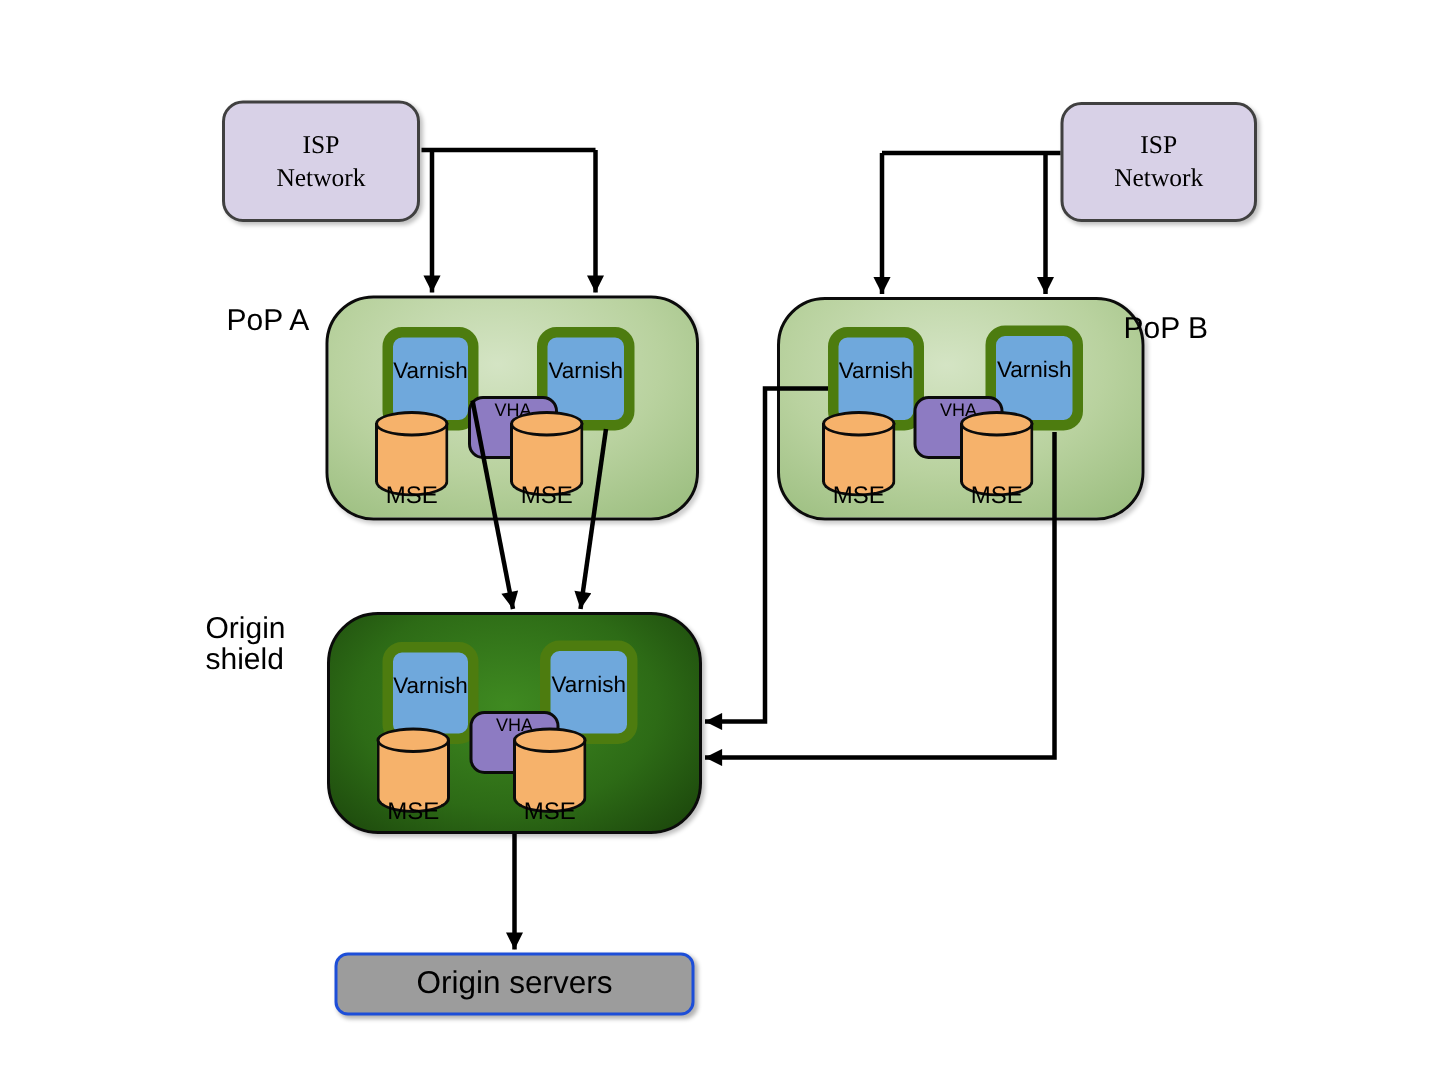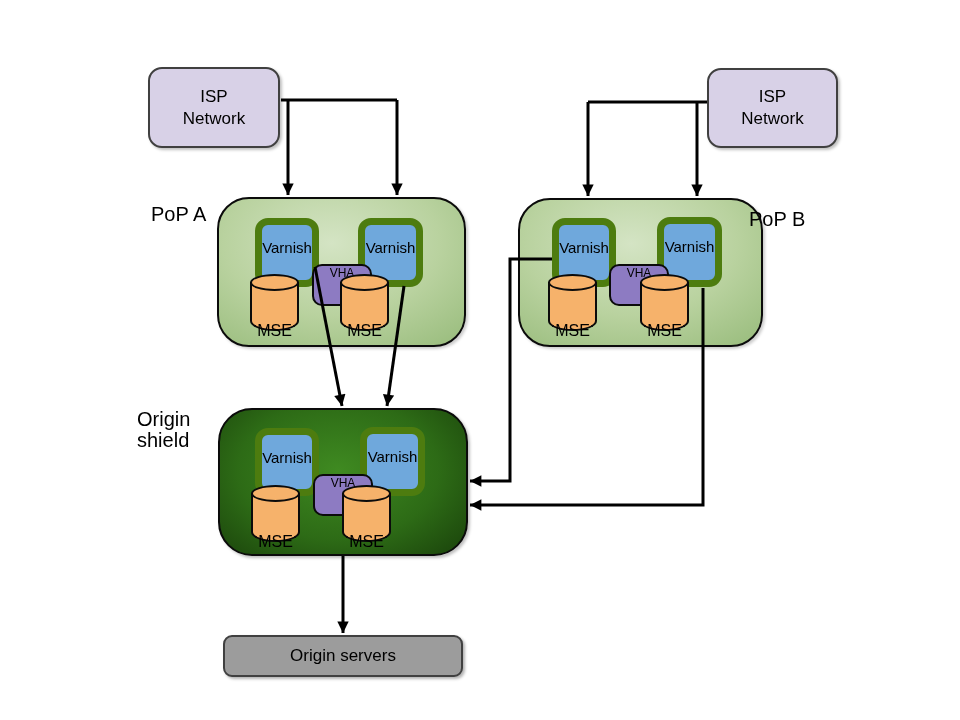--- a/index.html
+++ b/index.html
@@ -17,20 +17,21 @@
   .isp-node {
     background: var(--isp-fill, #d8d1e7);
     border: 2px solid #404040;
     border-radius: 14px;
     box-shadow: 2px 2px 3px rgba(0,0,0,0.25);
     display: flex; flex-direction: column;
     align-items: center; justify-content: center;
     font-size: 17px; line-height: 22px;
     box-sizing: border-box;
     z-index: 2;
+    font-family: Liberation Serif, serif;
   }
   .pop-group {
     background: radial-gradient(ellipse 80% 90% at 46% 30%,
       var(--pop-center, #d4e4c4) 0%, #b9d29f 55%, var(--pop-edge, #9abd7e) 100%);
     border: 2px solid #0b0b0b;
     border-radius: 32px;
     box-shadow: 2px 2px 3px rgba(0,0,0,0.2);
     box-sizing: border-box;
     z-index: 1;
   }
@@ -38,25 +39,25 @@
     background: radial-gradient(ellipse 68% 80% at 48% 42%,
       var(--shield-center, #3f8a21) 0%, #2d6b16 60%, var(--shield-edge, #1c470c) 100%);
     border: 2px solid #0b0b0b;
     border-radius: 34px;
     box-shadow: 2px 2px 3px rgba(0,0,0,0.25);
     box-sizing: border-box;
     z-index: 1;
   }
   .servers-node {
     background: var(--servers-fill, #9c9c9c);
-    border: 2px solid #404040;
+    border: 2px solid #1d4ed8;
     border-radius: 9px;
     box-shadow: 2px 2px 3px rgba(0,0,0,0.3);
     display: flex; align-items: center; justify-content: center;
-    font-size: 17px;
+    font-size: 21px;
     box-sizing: border-box;
     z-index: 2;
   }
 
   
   .varnish-node {
     background: var(--varnish-fill, #6fa8dc);
     border: 7px solid #4d7c0f;
     border-radius: 13px;
     box-sizing: border-box;

